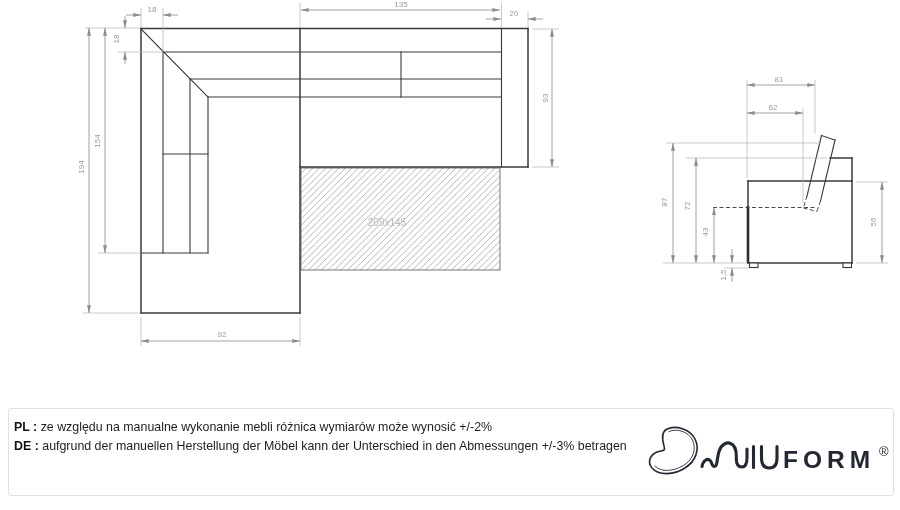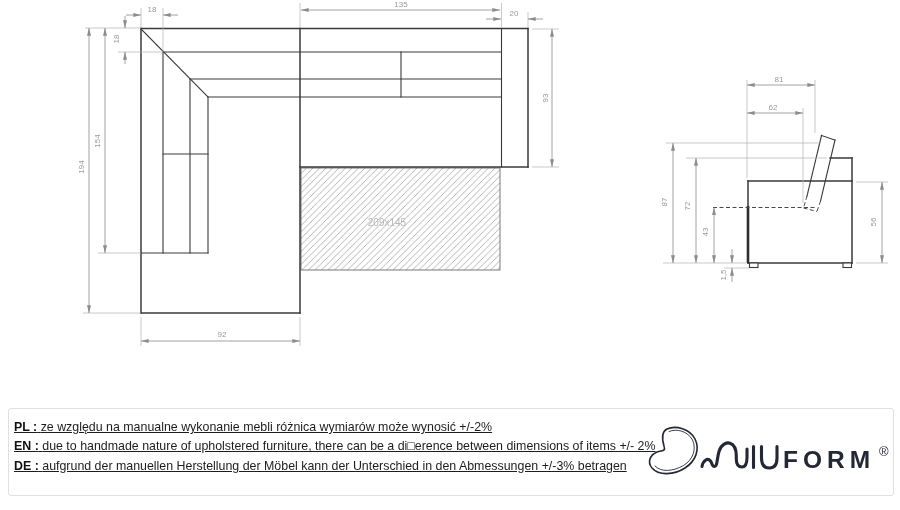--- a/index.html
+++ b/index.html
@@ -9,21 +9,21 @@
   .ln{stroke:#3a3a3a;stroke-width:1.5;fill:none;stroke-linecap:square;}
   .ln2{stroke:#3a3a3a;stroke-width:1.1;fill:none;stroke-linecap:square;}
   .thick{stroke:#2e2e2e;stroke-width:2.6;fill:none;}
   .dsh{stroke:#4a4a4a;stroke-width:1;fill:none;stroke-dasharray:4 2.5;}
   .ext{stroke:#b3b3b3;stroke-width:0.7;fill:none;}
   .dim{stroke:#8c8c8c;stroke-width:0.8;fill:none;}
   .dt{font-family:"Liberation Sans",sans-serif;font-size:8px;fill:#9a9a9a;text-anchor:middle;}
   .area-label{font-family:"Liberation Sans",sans-serif;font-size:10px;fill:#b8b8b8;text-anchor:middle;}
   .notes-box{position:absolute;left:8px;top:408px;width:884px;height:86px;
              border:1px solid #e0e0e0;border-radius:3px;background:#ffffff;}
-  .notes{position:absolute;left:14px;top:418px;font-size:12.4px;line-height:19.3px;color:#1d1d1d;white-space:nowrap;text-decoration:underline;}
+  .notes{position:absolute;left:14px;top:418px;font-size:12.4px;line-height:19.3px;color:#1d1d1d;white-space:nowrap;}
   .notes b{font-weight:bold;color:#111;}
   .logo-svg{position:absolute;left:640px;top:418px;}
   .logo-stroke{stroke:#232834;fill:none;stroke-linecap:round;stroke-linejoin:round;}
   .logo-text{font-family:"Liberation Sans",sans-serif;font-weight:bold;font-size:24.5px;
              letter-spacing:5px;fill:#232834;}
   .logo-reg{font-family:"Liberation Sans",sans-serif;font-size:13px;fill:#232834;}
 </style>
 </head>
 <body>
 
@@ -159,21 +159,20 @@
       <text class="dt" transform="rotate(-90 690 206)" x="690" y="206">72</text>
       <text class="dt" transform="rotate(-90 708 232)" x="708" y="232">43</text>
       <text class="dt" transform="rotate(-90 726 275)" x="726" y="275">1,5</text>
       <text class="dt" transform="rotate(-90 876 222)" x="876" y="222">56</text>
     </g>
   </svg>
 
   <div class="notes-box"></div>
   <div class="notes">
     <div><b>PL :</b> <span>ze względu na manualne wykonanie mebli różnica wymiarów może wynosić +/-2%</span></div>
-    <div><b>EN :</b> <span>due to handmade nature of upholstered furniture, there can be a di□erence between dimensions of items +/- 2%</span></div>
     <div><b>DE :</b> <span>aufgrund der manuellen Herstellung der Möbel kann der Unterschied in den Abmessungen +/-3% betragen</span></div>
   </div>
 
   <svg class="logo-svg" width="260" height="70" viewBox="640 418 260 70">
     <g>
       <path class="logo-stroke" stroke-width="1.6" d="M 667,429 C 676,425 690,429 695,439 C 700,449 696,461 685,468 C 674,475 659,476 652,468 C 647,462 650,455 657,452 C 662,450 666,452 664,446 C 662,439 661,432 667,429 Z"></path>
       <path class="logo-stroke" stroke-width="0.9" d="M 669,431.5 C 677,428 688,431.5 692.5,440 C 696.5,448.5 693.5,459.5 683.5,465.5 C 673,471.5 661,472.5 655,466"></path>
     </g>
     <g>
       <path class="logo-stroke" stroke-width="3.1" d="M 702,466.5 C 703,460.5 707.5,457.5 710.5,461 C 712.5,463.3 711.5,466.5 714.5,466.5 C 717.5,466.5 716.8,458.5 719,451.5 C 721.2,444 727,442.2 730,443.2 C 734.6,444.7 736.3,449.5 736.3,456 L 736.3,459 C 736.3,464 738.3,467 742,467 C 745.6,467 747,463.5 747,457.5 L 747,449"></path>

